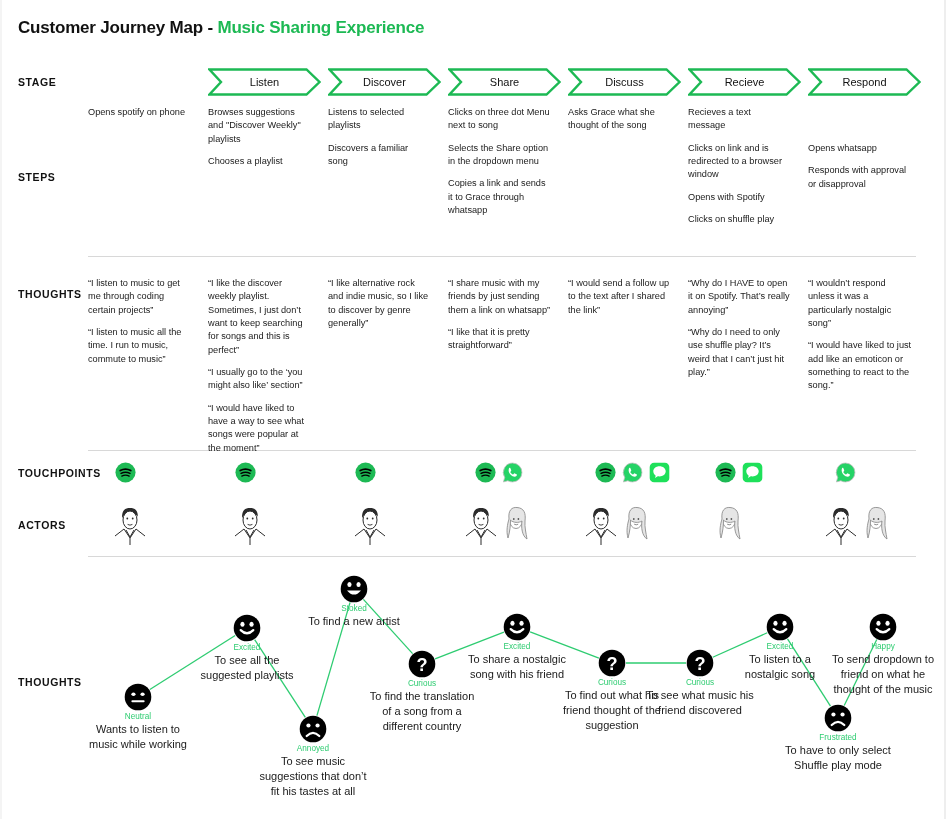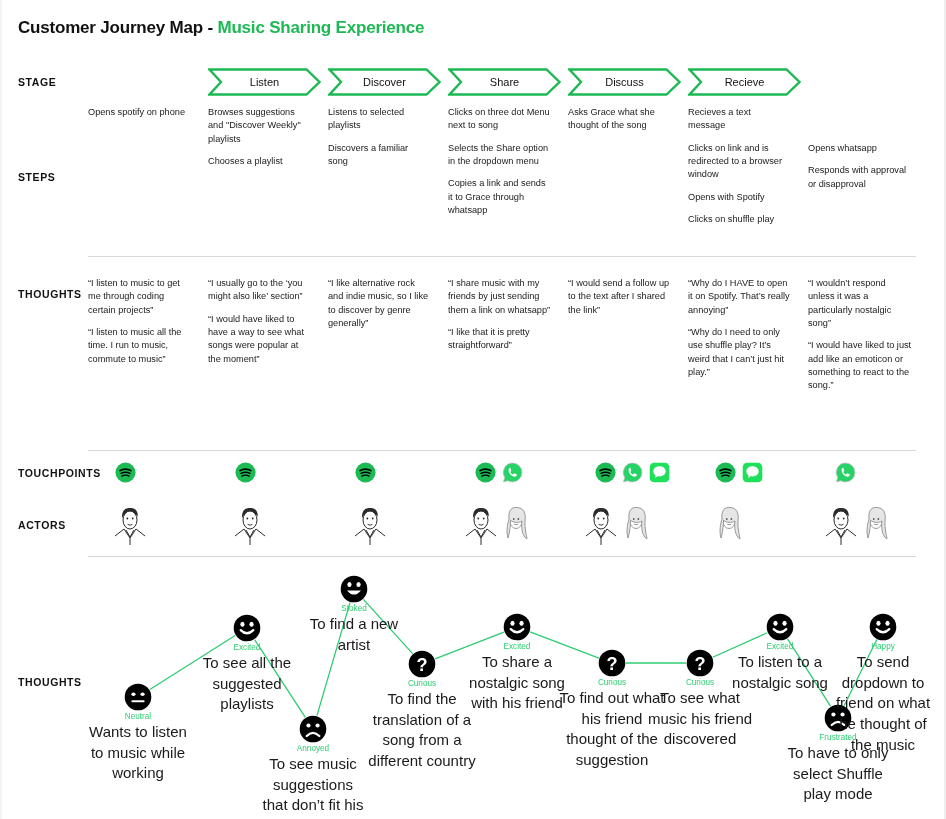--- a/index.html
+++ b/index.html
@@ -74,21 +74,21 @@
 
   
   #emotion-layer { position: absolute; left: 0; top: 0; width: 946px; height: 819px; pointer-events: none; }
   .emo-node { position: absolute; }
   .emo-face { position: absolute; left: 50%; transform: translateX(-50%); }
   .emo-text {
     position: absolute; left: 50%; transform: translateX(-50%);
     text-align: center; white-space: nowrap;
   }
   .emo-label { font-size: 8.2px; color: #2ecc71; font-weight: normal; margin-bottom: 1px; }
-  .emo-desc { font-size: 15px; color: #1a1a1a; line-height: 1.38; }
+  .emo-desc { font-size: 11px; color: #1a1a1a; line-height: 1.38; }
 
   
   .edge-right { position: absolute; right: 0; top: 0; width: 2px; height: 819px; background: #eeeeee; }
   .edge-left  { position: absolute; left: 0; top: 0; width: 2px; height: 819px; background: #f4f4f4; }
 </style>
 </head>
 <body>
 
 <div class="page">
 
@@ -132,20 +132,26 @@
           <path d="M1.5,1.5 L98.5,1.5 L111.5,14 L98.5,26.5 L1.5,26.5 L13,14 Z" fill="#ffffff" stroke="#1DB954" stroke-width="2.4" stroke-linejoin="miter"></path>
         </svg>
         <span>Discuss</span>
       </div>
       <div class="chev" style="left: 600px; width: 113px;">
         <svg width="113" height="28">
           <path d="M1.5,1.5 L98.5,1.5 L111.5,14 L98.5,26.5 L1.5,26.5 L13,14 Z" fill="#ffffff" stroke="#1DB954" stroke-width="2.4" stroke-linejoin="miter"></path>
         </svg>
         <span>Recieve</span>
       </div>
+      <div class="chev" style="left: 720px; width: 113px;">
+        <svg width="113" height="28">
+          <path d="M1.5,1.5 L98.5,1.5 L111.5,14 L98.5,26.5 L1.5,26.5 L13,14 Z" fill="#ffffff" stroke="#1DB954" stroke-width="2.4" stroke-linejoin="miter"></path>
+        </svg>
+        <span>Respond</span>
+      </div>
     </div>
 
   <div class="divider" id="div-steps"></div>
   <div class="divider" id="div-thoughts"></div>
   <div class="divider" id="div-actors"></div>
 
   <div id="steps-row">
       <div class="cell " style="left: 88px; top: 106px; width: 102px;">
         <p>Opens spotify on phone</p>
       </div>
@@ -176,20 +182,21 @@
         <p>Responds with approval or disapproval</p>
       </div>
     </div>
 
   <div id="thoughts-row">
       <div class="cell " style="left: 88px; top: 277px; width: 104px;">
         <p>“I  listen to music to get me through coding certain projects”</p>
         <p>“I  listen to music all the time. I run to music, commute to music”</p>
       </div>
       <div class="cell " style="left: 208px; top: 277px; width: 104px;">
+        <p>“I like the discover weekly playlist. Sometimes, I just don’t want to keep searching for songs and this is perfect”</p>
         <p>“I usually go to the ‘you might also like’ section”</p>
         <p>“I would have liked to have a way to see what songs were popular at the moment”</p>
       </div>
       <div class="cell " style="left: 328px; top: 277px; width: 104px;">
         <p>“I like alternative rock and indie music, so I like to discover by genre generally”</p>
       </div>
       <div class="cell " style="left: 448px; top: 277px; width: 104px;">
         <p>“I share music with my friends by just sending them a link on whatsapp”</p>
         <p>“I like that it is pretty straightforward”</p>
       </div>

